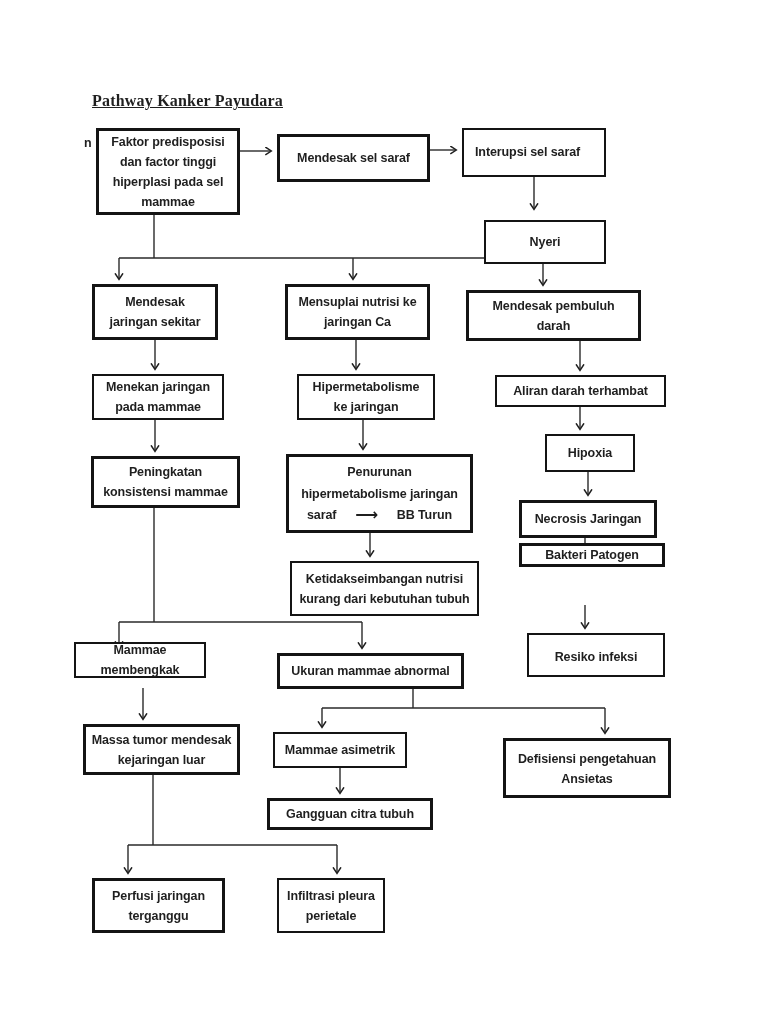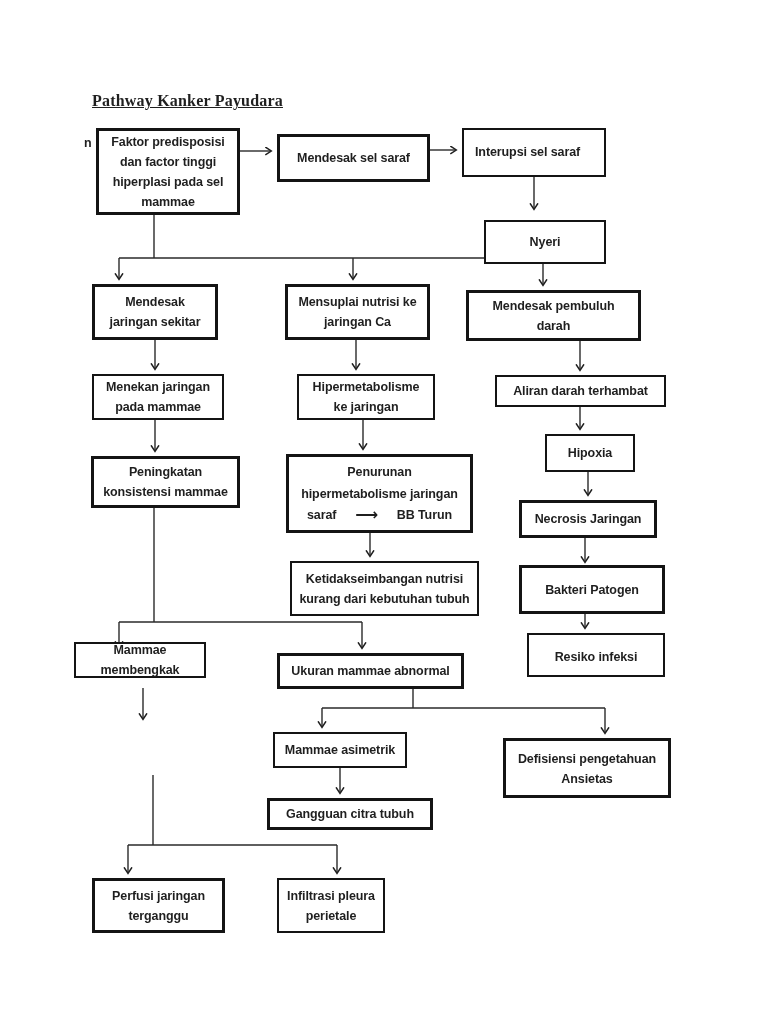--- a/index.html
+++ b/index.html
@@ -141,36 +141,40 @@
 
   <div class="node" style="left:290px;top:561px;width:189px;height:55px">
       <span class="lbl">Ketidakseimbangan nutrisi
 kurang dari kebutuhan tubuh</span>
     </div>
 
   <div class="node b3" style="left:519px;top:500px;width:138px;height:38px">
       <span class="lbl">Necrosis Jaringan</span>
     </div>
 
-  <div class="node b3" style="left:519px;top:565px;width:146px;height:49px">
+  <div class="node b3" style="left:519px;top:543px;width:146px;height:24px">
       <span class="lbl">Bakteri Patogen</span>
     </div>
 
   <div class="node b2 top" style="left:527px;top:633px;width:138px;height:44px">
       <span class="lbl">Resiko infeksi</span>
     </div>
 
   <div class="node" style="left:74px;top:642px;width:132px;height:36px">
       <span class="lbl">Mammae membengkak</span>
     </div>
 
   <div class="node b3" style="left:277px;top:653px;width:187px;height:36px">
       <span class="lbl">Ukuran mammae abnormal</span>
     </div>
 
+  <div class="node b3" style="left:83px;top:724px;width:157px;height:51px">
+      <span class="lbl">Massa tumor mendesak
+kejaringan luar</span>
+    </div>
 
   <div class="node" style="left:273px;top:732px;width:134px;height:36px">
       <span class="lbl">Mammae asimetrik</span>
     </div>
 
   <div class="node b3 gap" style="left:503px;top:738px;width:168px;height:60px">
     <span>Defisiensi pengetahuan</span>
     <span>Ansietas</span>
   </div>
 

